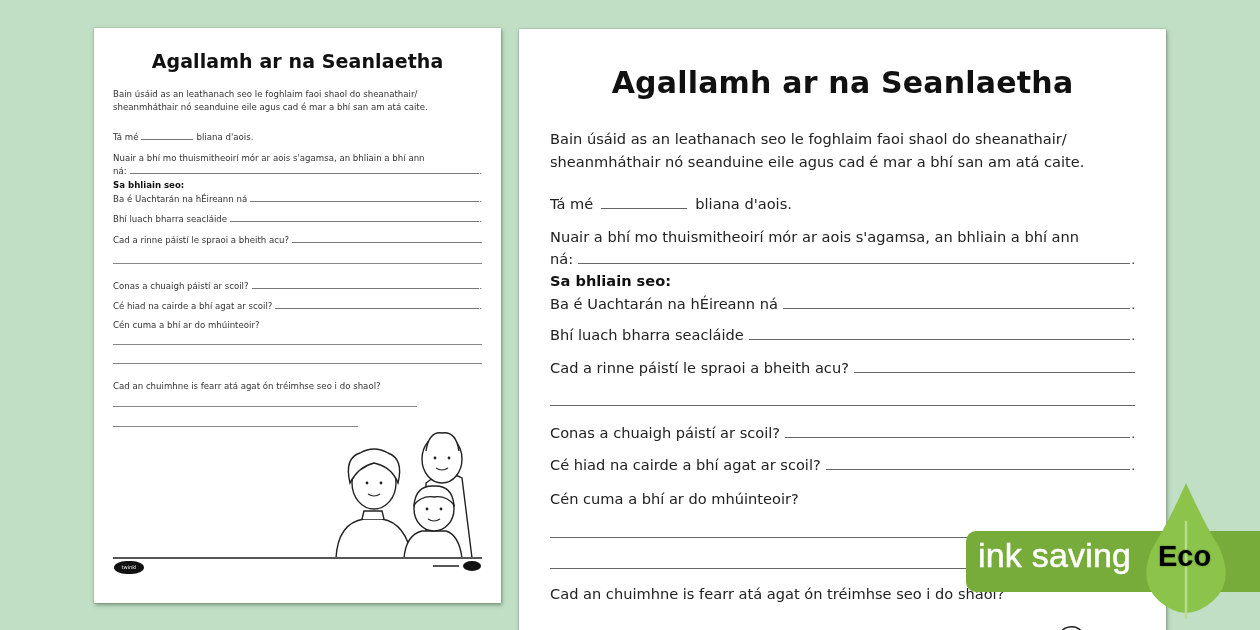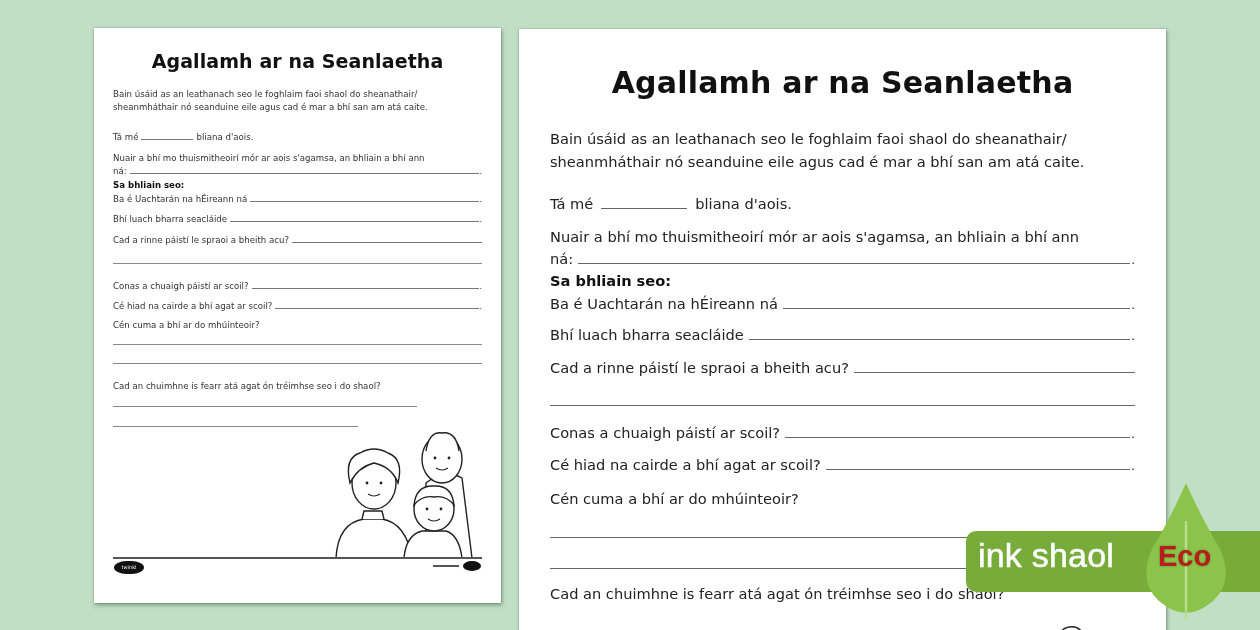--- a/index.html
+++ b/index.html
@@ -76,21 +76,21 @@
     background: #77ac3b; border-radius: 10px 0 0 10px;
   }
   #eco-label {
     position: absolute; left: 978px; top: 536px;
     font-family: "Liberation Sans", sans-serif; font-size: 34px; color: #fff;
     -webkit-text-stroke: 0.5px #fff; letter-spacing: 0.2px;
   }
   #eco-leaf { position: absolute; left: 1143px; top: 481px; width: 86px; height: 138px; }
   #eco-text {
     position: absolute; left: 1158px; top: 540px;
-    font-family: "Liberation Sans", sans-serif; font-weight: bold; font-size: 29px; color: #b91c1c;
+    font-family: "Liberation Sans", sans-serif; font-weight: bold; font-size: 29px; color: #000000;
     text-shadow: 0 0 2px #4e8a1e;
   }
 </style>
 </head>
 <body>
 
 <div class="page" id="page-left">
   <div class="title">Agallamh ar na Seanlaetha</div>
   <div class="intro">
     <div>Bain úsáid as an leathanach seo le foghlaim faoi shaol do sheanathair/</div>
@@ -242,18 +242,18 @@
   <div class="rrow" style="top:556px;">
     <span>Cad an chuimhne is fearr atá agat ón tréimhse seo i do shaol?</span>
   </div>
 
   <svg class="illus-peek" viewBox="0 0 40 30">
     <path d="M4 30 Q6 10 18 8 Q30 6 34 20" fill="none" stroke="#222" stroke-width="1.5"></path>
   </svg>
 </div>
 
 <div id="eco-banner"></div>
-<div id="eco-label">ink shaol</div>
+<div id="eco-label">ink saving</div>
 <svg id="eco-leaf" viewBox="0 0 86 138">
   <path d="M43 2 Q60 40 76 66 Q92 100 70 120 Q56 132 43 132 Q30 132 16 120 Q-6 100 10 66 Q26 40 43 2 Z" fill="#8cc34a"></path>
   <line x1="43" y1="40" x2="43" y2="138" stroke="#b8dc8e" stroke-width="2.5"></line>
 </svg>
 <div id="eco-text">Eco</div>
 
 </body></html>

